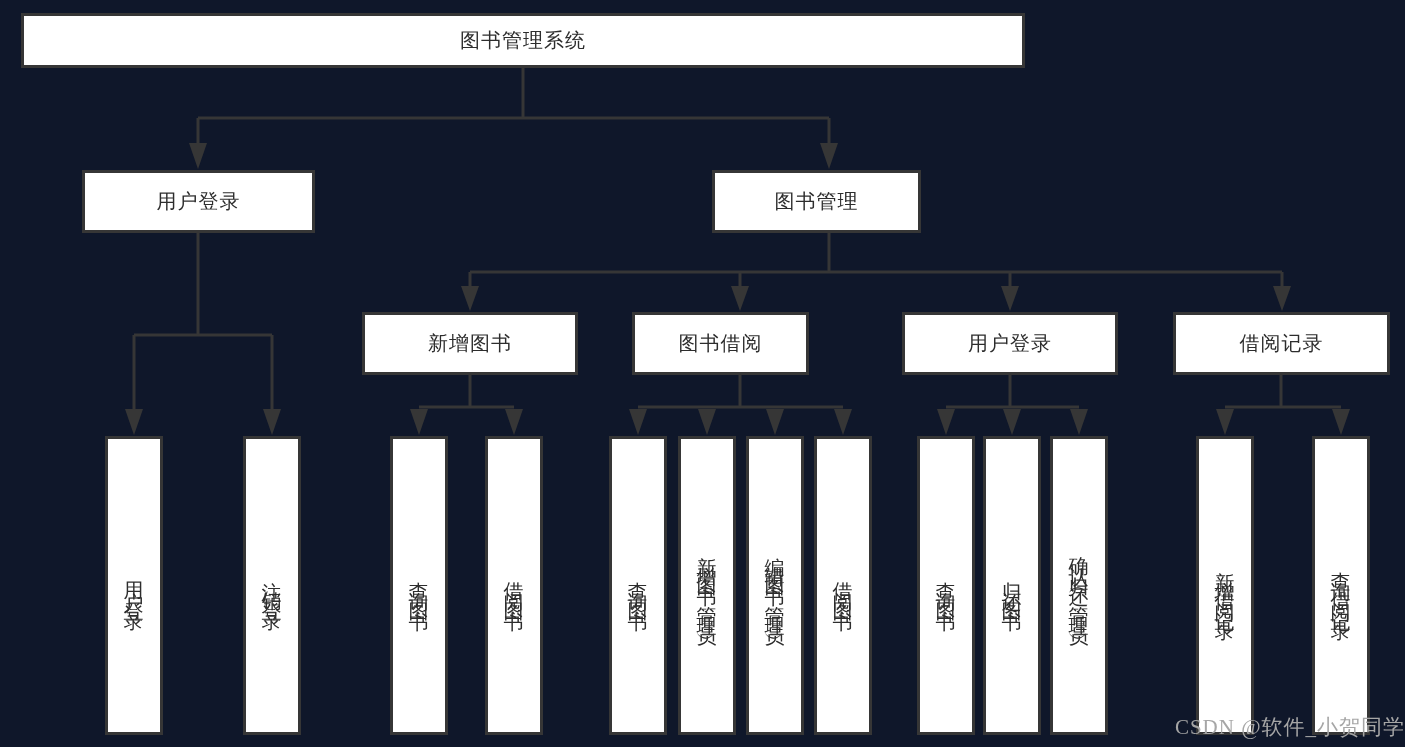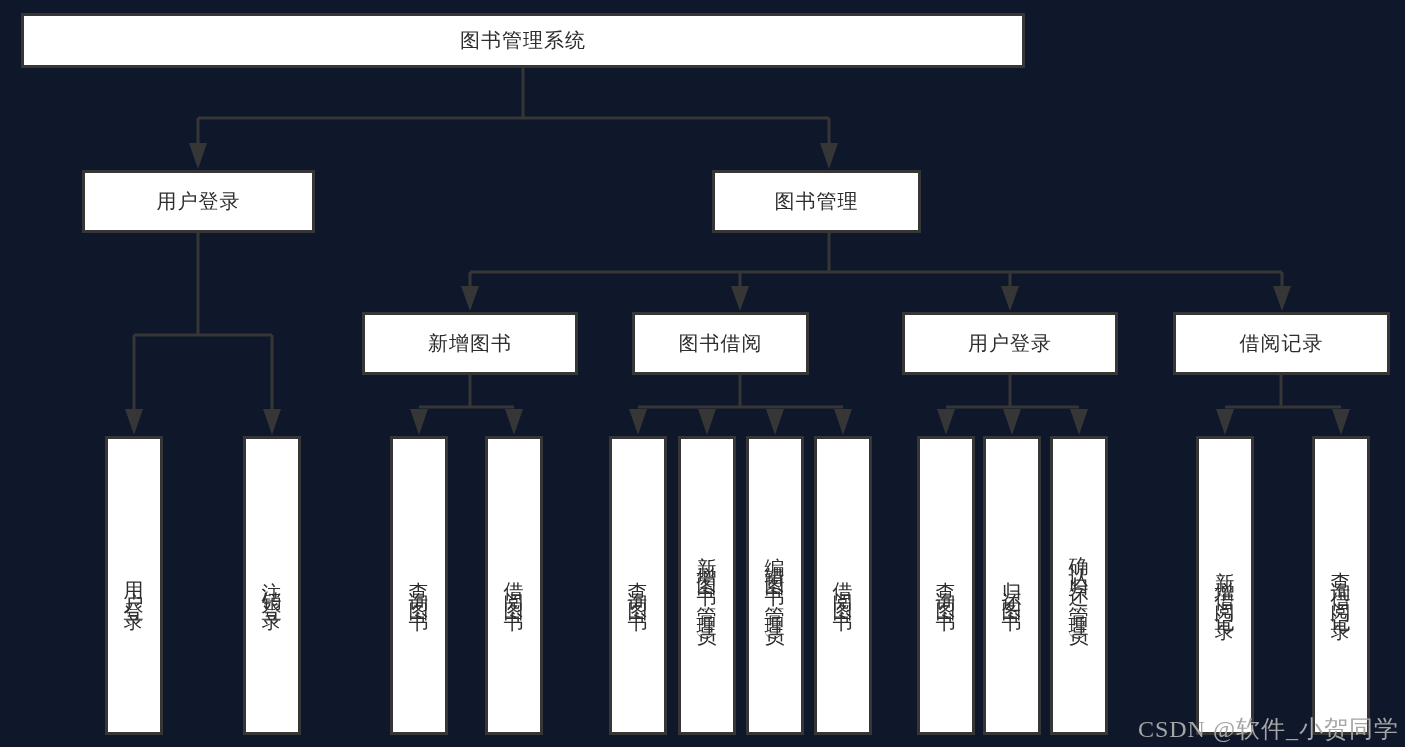--- a/index.html
+++ b/index.html
@@ -29,23 +29,23 @@
   .box.v span {
     writing-mode:vertical-rl;
     text-orientation:mixed;
     font-size:20px;
     letter-spacing:10px;
     line-height:1;
     white-space:nowrap;
   }
   .watermark {
     position:absolute;
-    right:6px;
+    right:0;
     top:713px;
-    font-size:24px;
+    font-size:21px;
     color:#a6a6a6;
     letter-spacing:1px;
     white-space:nowrap;
     margin-left:21px;
   }
 </style>
 </head>
 <body>
 
 <div class="canvas">

